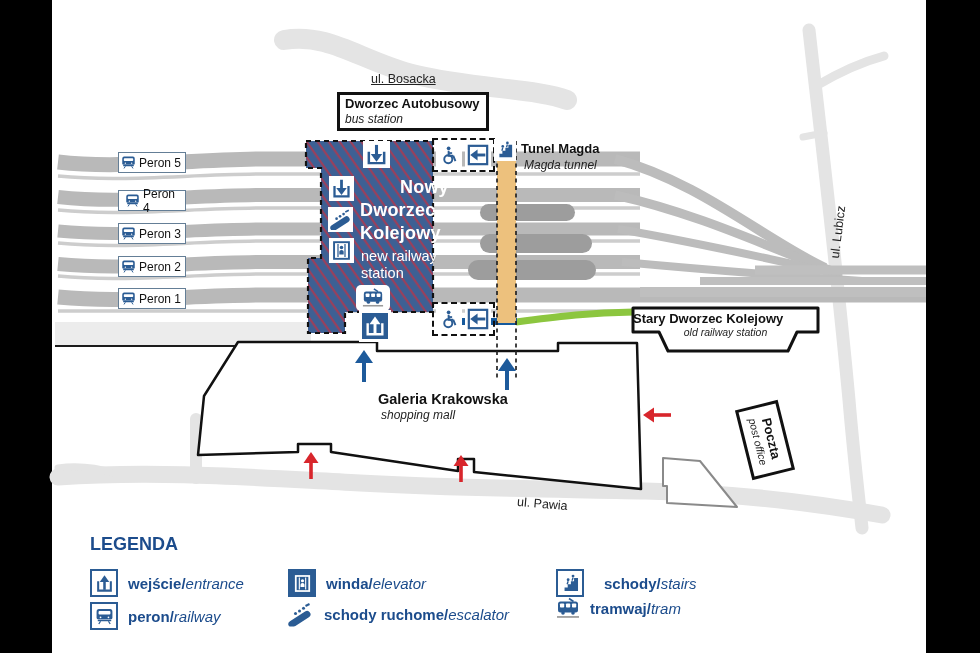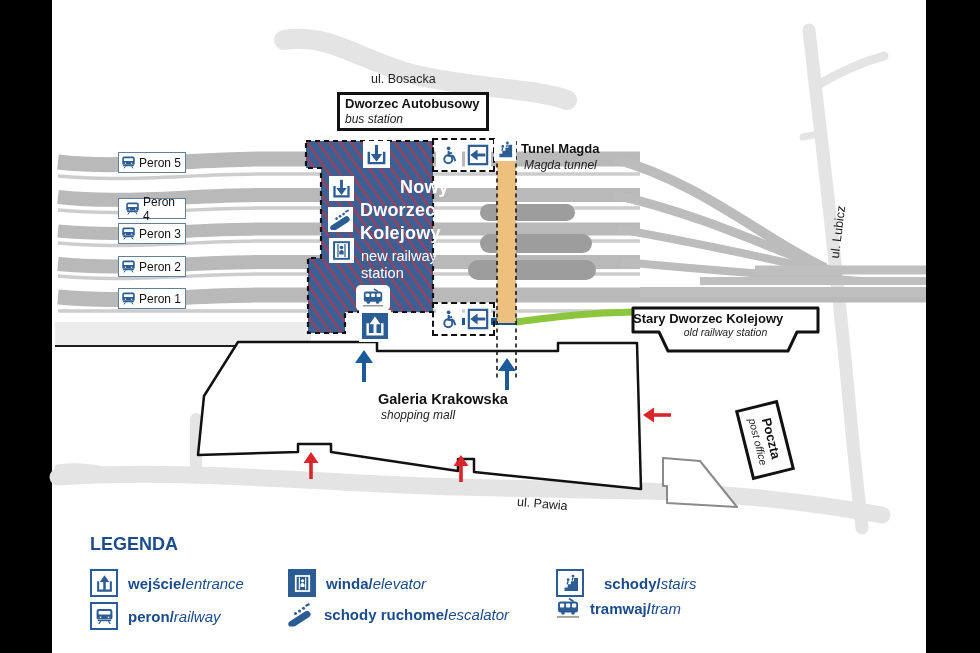--- a/index.html
+++ b/index.html
@@ -188,36 +188,36 @@
     <g stroke="#222" stroke-width="1.7" stroke-dasharray="4,3.5" fill="none">
       <path d="M497,141 V378"></path>
       <path d="M516,141 V378"></path>
     </g>
 
     <path d="M633,308 H818 V332 H797 L788,351 H668 L659,332 H633 Z" fill="#fff" stroke="#111" stroke-width="3" stroke-linejoin="round"></path>
 
     <path d="M306,141 H433 V312 H345 V333 H308 V258 H321 V168 H306 Z" fill="url(#hatch)" stroke="#111" stroke-width="2.2" stroke-dasharray="5,4" stroke-linejoin="miter"></path>
   </svg>
 
-  <div class="lbl street" style="left:371px;top:72px;">ul. Bosacka</div>
+  <div class="lbl street" style="left:371px;top:72px;text-decoration:underline;">ul. Bosacka</div>
   <div class="lbl street" style="left:838px;top:232px;transform:translate(-50%,-50%) rotate(-83deg);">ul. Lubicz</div>
   <div class="lbl street" style="left:517px;top:497px;transform:rotate(5deg);">ul. Pawia</div>
 
   <div class="bus-box" style="left:337px;top:92px;width:136px;">
     <div class="b13">Dworzec Autobusowy</div>
     <div class="it12">bus station</div>
   </div>
 
   <div class="peron" style="top:152px;">
     <svg width="15" height="15" viewBox="0 0 24 24" color="#2b5c94">
         <use href="#sym-train"></use>
       </svg>
     <span>Peron 5</span>
   </div>
-  <div class="peron" style="top:198px;padding-left:6px;">
+  <div class="peron" style="top:190px;padding-left:6px;">
     <svg width="15" height="15" viewBox="0 0 24 24" color="#2b5c94">
         <use href="#sym-train"></use>
       </svg>
     <span>Peron 4</span>
   </div>
   <div class="peron" style="top:223px;">
     <svg width="15" height="15" viewBox="0 0 24 24" color="#2b5c94">
         <use href="#sym-train"></use>
       </svg>
     <span>Peron 3</span>

